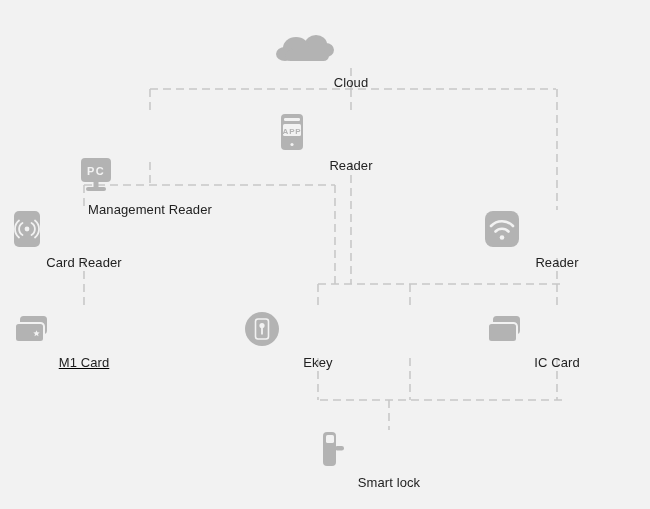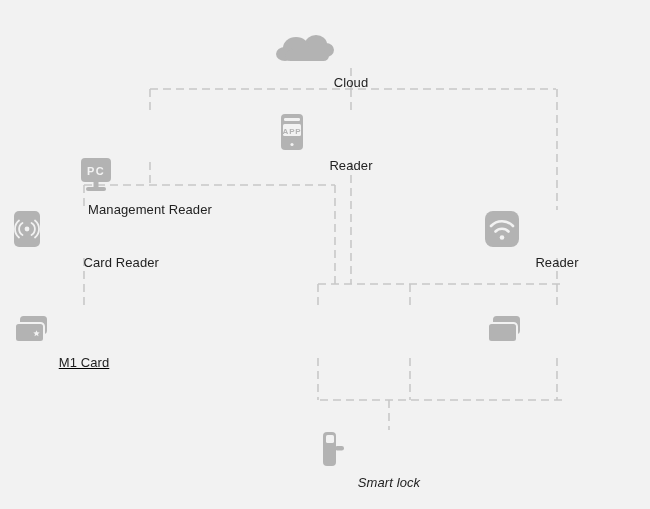--- a/index.html
+++ b/index.html
@@ -118,21 +118,21 @@
           <rect x="8" y="5" width="16" height="3" rx="1.2"></rect>
           <rect x="7" y="11" width="18" height="12" rx="1.5"></rect>
           <circle cx="16" cy="31.5" r="1.6"></circle>
         </g>
         <text x="16" y="20.5" text-anchor="middle" fill="#b3b3b3" font-family="Liberation Sans, sans-serif" font-size="8" font-weight="bold" letter-spacing="0.8">APP</text>
       </svg>
     </span>
     <span class="caption">Reader</span>
   </div>
 
-  <div class="node" style="left:84px; top:210px;text-align:right;">
+  <div class="node" style="left:84px; top:210px;">
     <span class="glyph">
       <svg width="36" height="40" viewBox="0 0 36 40">
         <rect x="5" y="1" width="26" height="36" rx="5" fill="#b3b3b3"></rect>
         <g fill="none" stroke="#f2f2f2" stroke-width="1.8" stroke-linecap="round">
           <path d="M13.5,13 A7,7 0 0 0 13.5,25"></path>
           <path d="M22.5,13 A7,7 0 0 1 22.5,25"></path>
           <path d="M10,10.5 A11,11 0 0 0 10,27.5"></path>
           <path d="M26,10.5 A11,11 0 0 1 26,27.5"></path>
         </g>
         <circle cx="18" cy="19" r="2.4" fill="#f2f2f2"></circle>
@@ -161,34 +161,46 @@
         <g fill="#b3b3b3">
           <rect x="11" y="6" width="27" height="18" rx="3.5"></rect>
           <rect x="6" y="13" width="29" height="19" rx="3.5" stroke="#f2f2f2" stroke-width="2"></rect>
         </g>
         <path d="M27.5,20.2 l0.9,2.1 2.3,0.2 -1.75,1.5 0.55,2.2 -2,-1.2 -2,1.2 0.55,-2.2 -1.75,-1.5 2.3,-0.2 z" fill="#f2f2f2"></path>
       </svg>
     </span>
     <span class="caption">M1 Card</span>
   </div>
 
+  <div class="node" style="left:318px; top:310px;">
+    <span class="glyph">
+      <svg width="38" height="40" viewBox="0 0 38 40">
+        <circle cx="19" cy="19" r="17" fill="#b3b3b3"></circle>
+        <rect x="12.5" y="9" width="13" height="20" rx="2.5" fill="none" stroke="#f2f2f2" stroke-width="1.6"></rect>
+        <circle cx="19" cy="15.5" r="2.6" fill="#f2f2f2"></circle>
+        <rect x="18.1" y="17.5" width="1.8" height="7" fill="#f2f2f2"></rect>
+      </svg>
+    </span>
+    <span class="caption">Ekey</span>
+  </div>
 
 
   <div class="node" style="left:557px; top:310px;">
     <span class="glyph">
       <svg width="46" height="40" viewBox="0 0 46 40">
         <g fill="#b3b3b3">
           <rect x="11" y="6" width="27" height="18" rx="3.5"></rect>
           <rect x="6" y="13" width="29" height="19" rx="3.5" stroke="#f2f2f2" stroke-width="2"></rect>
         </g>
       </svg>
     </span>
-  </div>
-
-  <div class="node" style="left:389px; top:430px;font-style:italic;">
+    <span class="caption">IC Card</span>
+  </div>
+
+  <div class="node" style="left:389px; top:430px;">
     <span class="glyph">
       <svg width="36" height="40" viewBox="0 0 36 40">
         <g fill="#b3b3b3">
           <rect x="9" y="2" width="13" height="34" rx="4"></rect>
           <rect x="21" y="16" width="9" height="4.5" rx="2.2"></rect>
         </g>
         <rect x="12" y="5" width="8" height="8" rx="1.6" fill="#f2f2f2"></rect>
       </svg>
     </span>
     <span class="caption">Smart lock</span>

